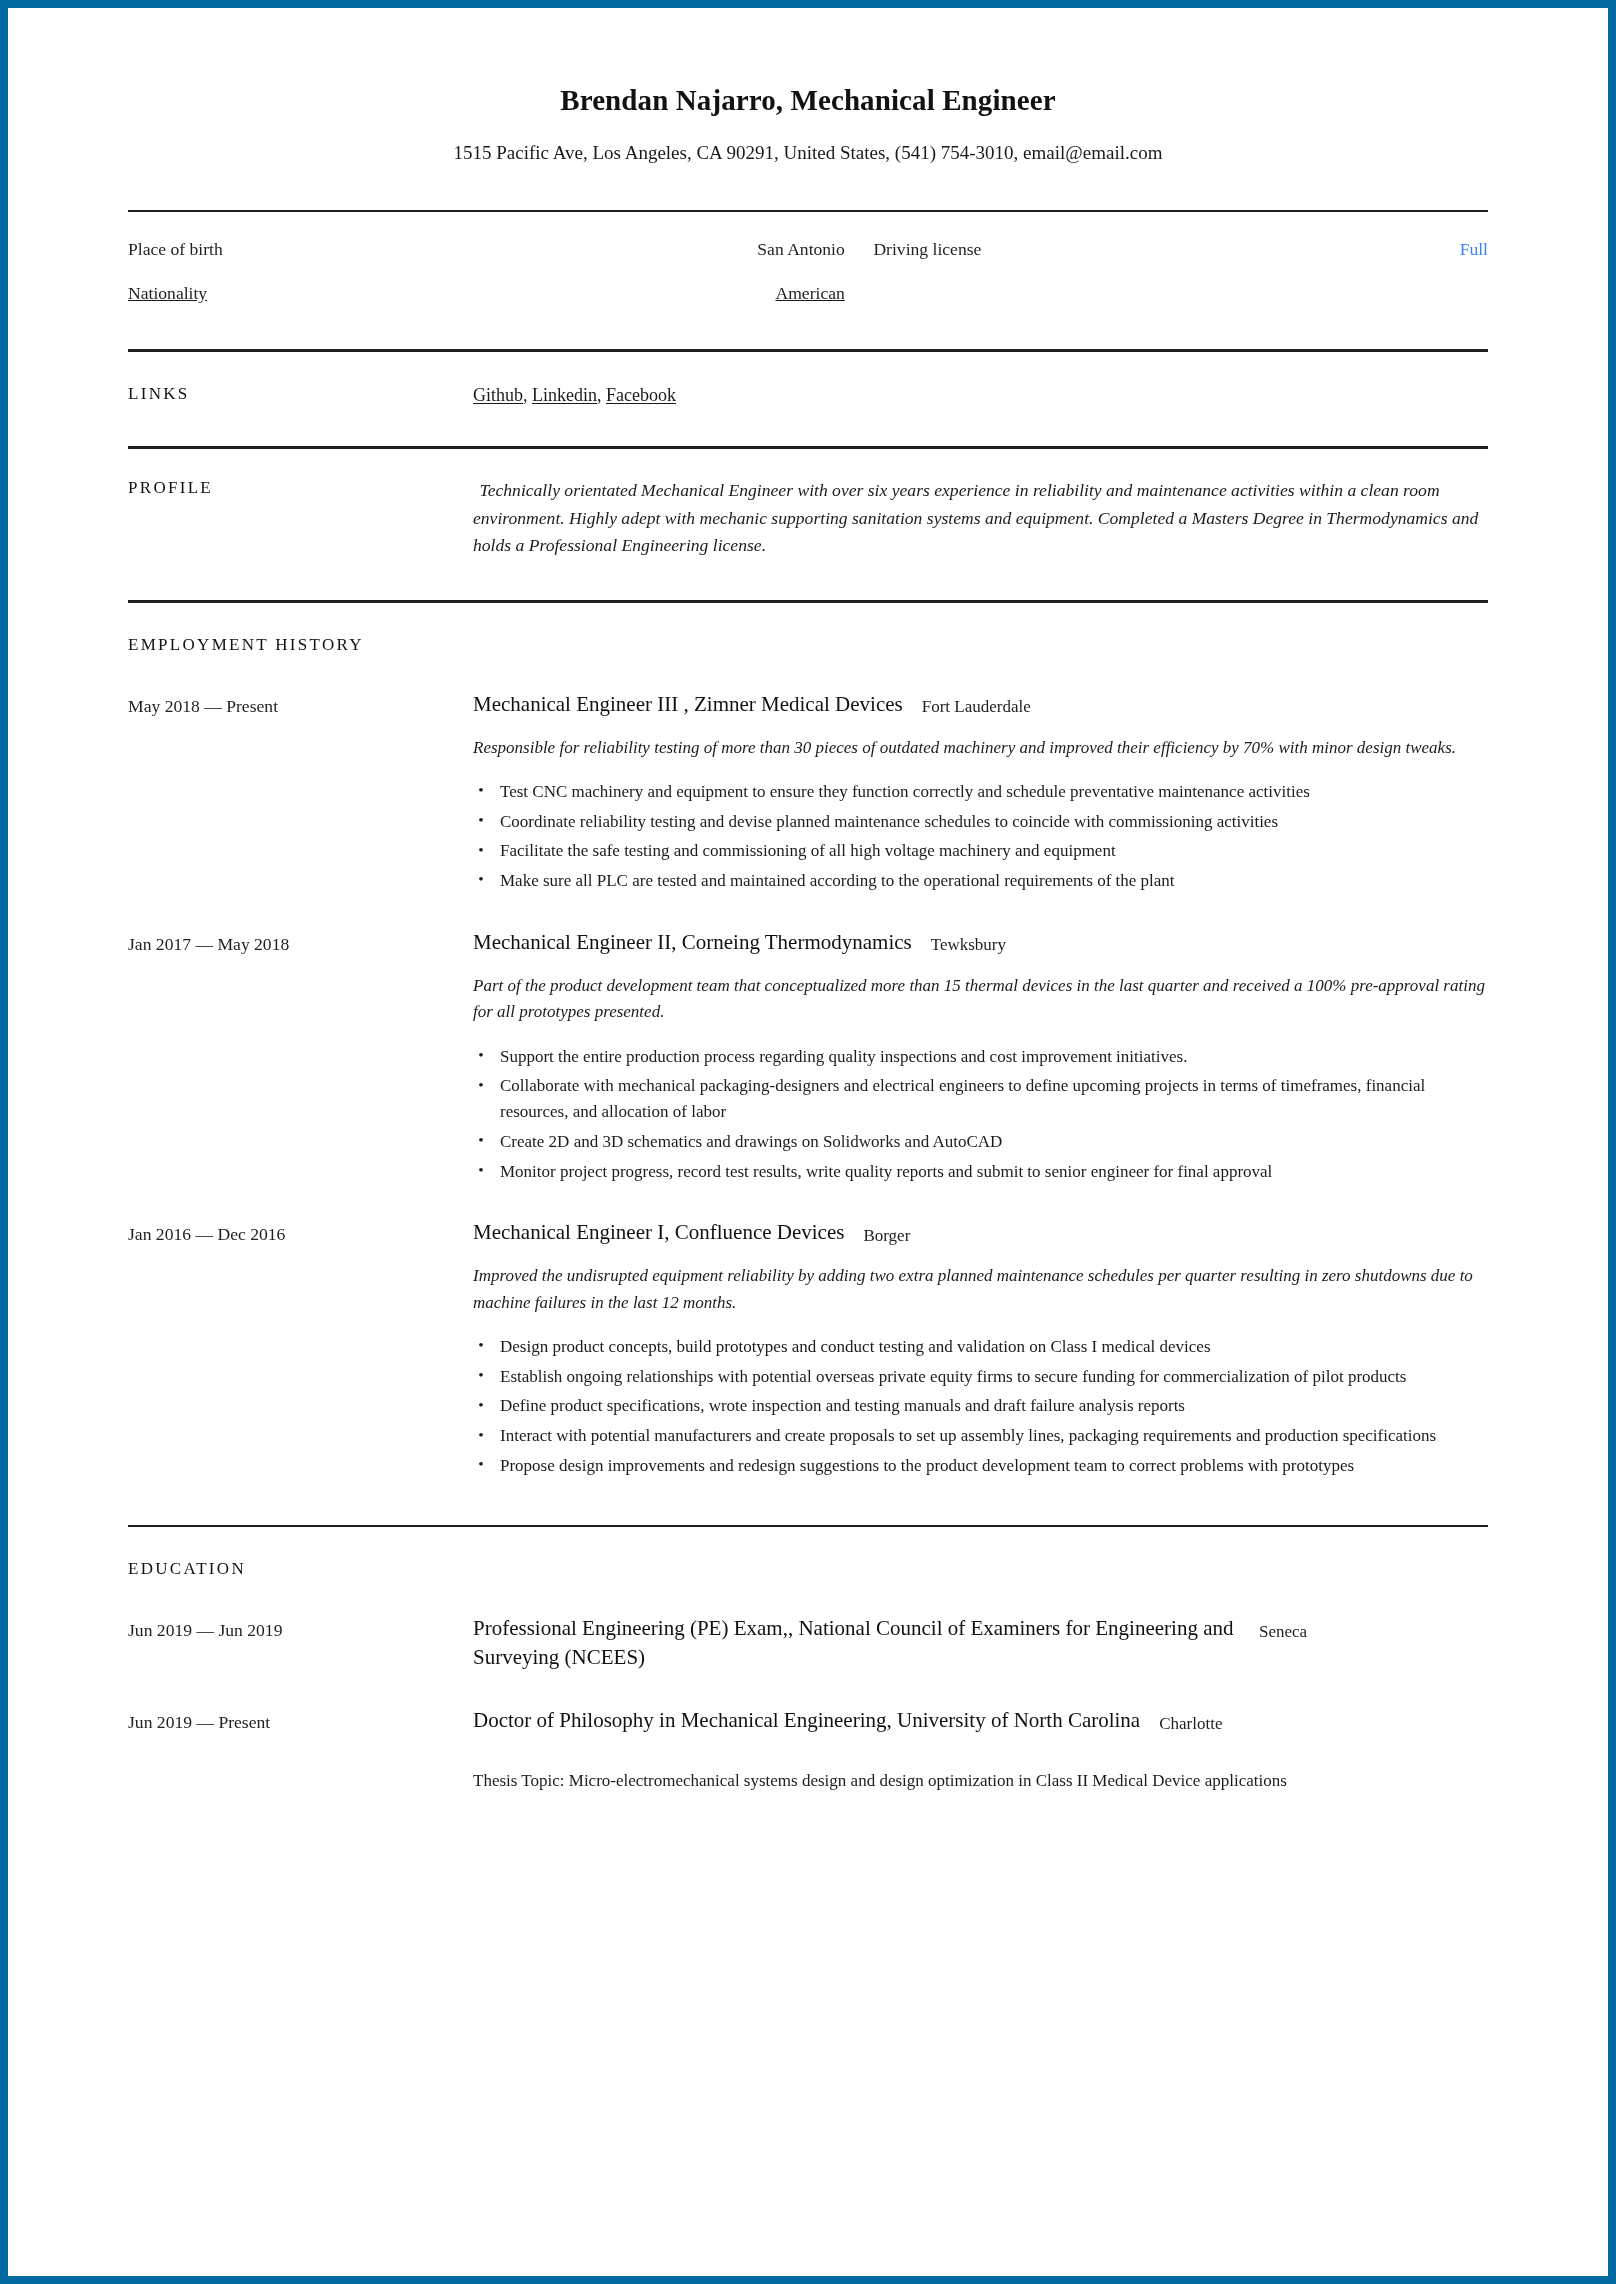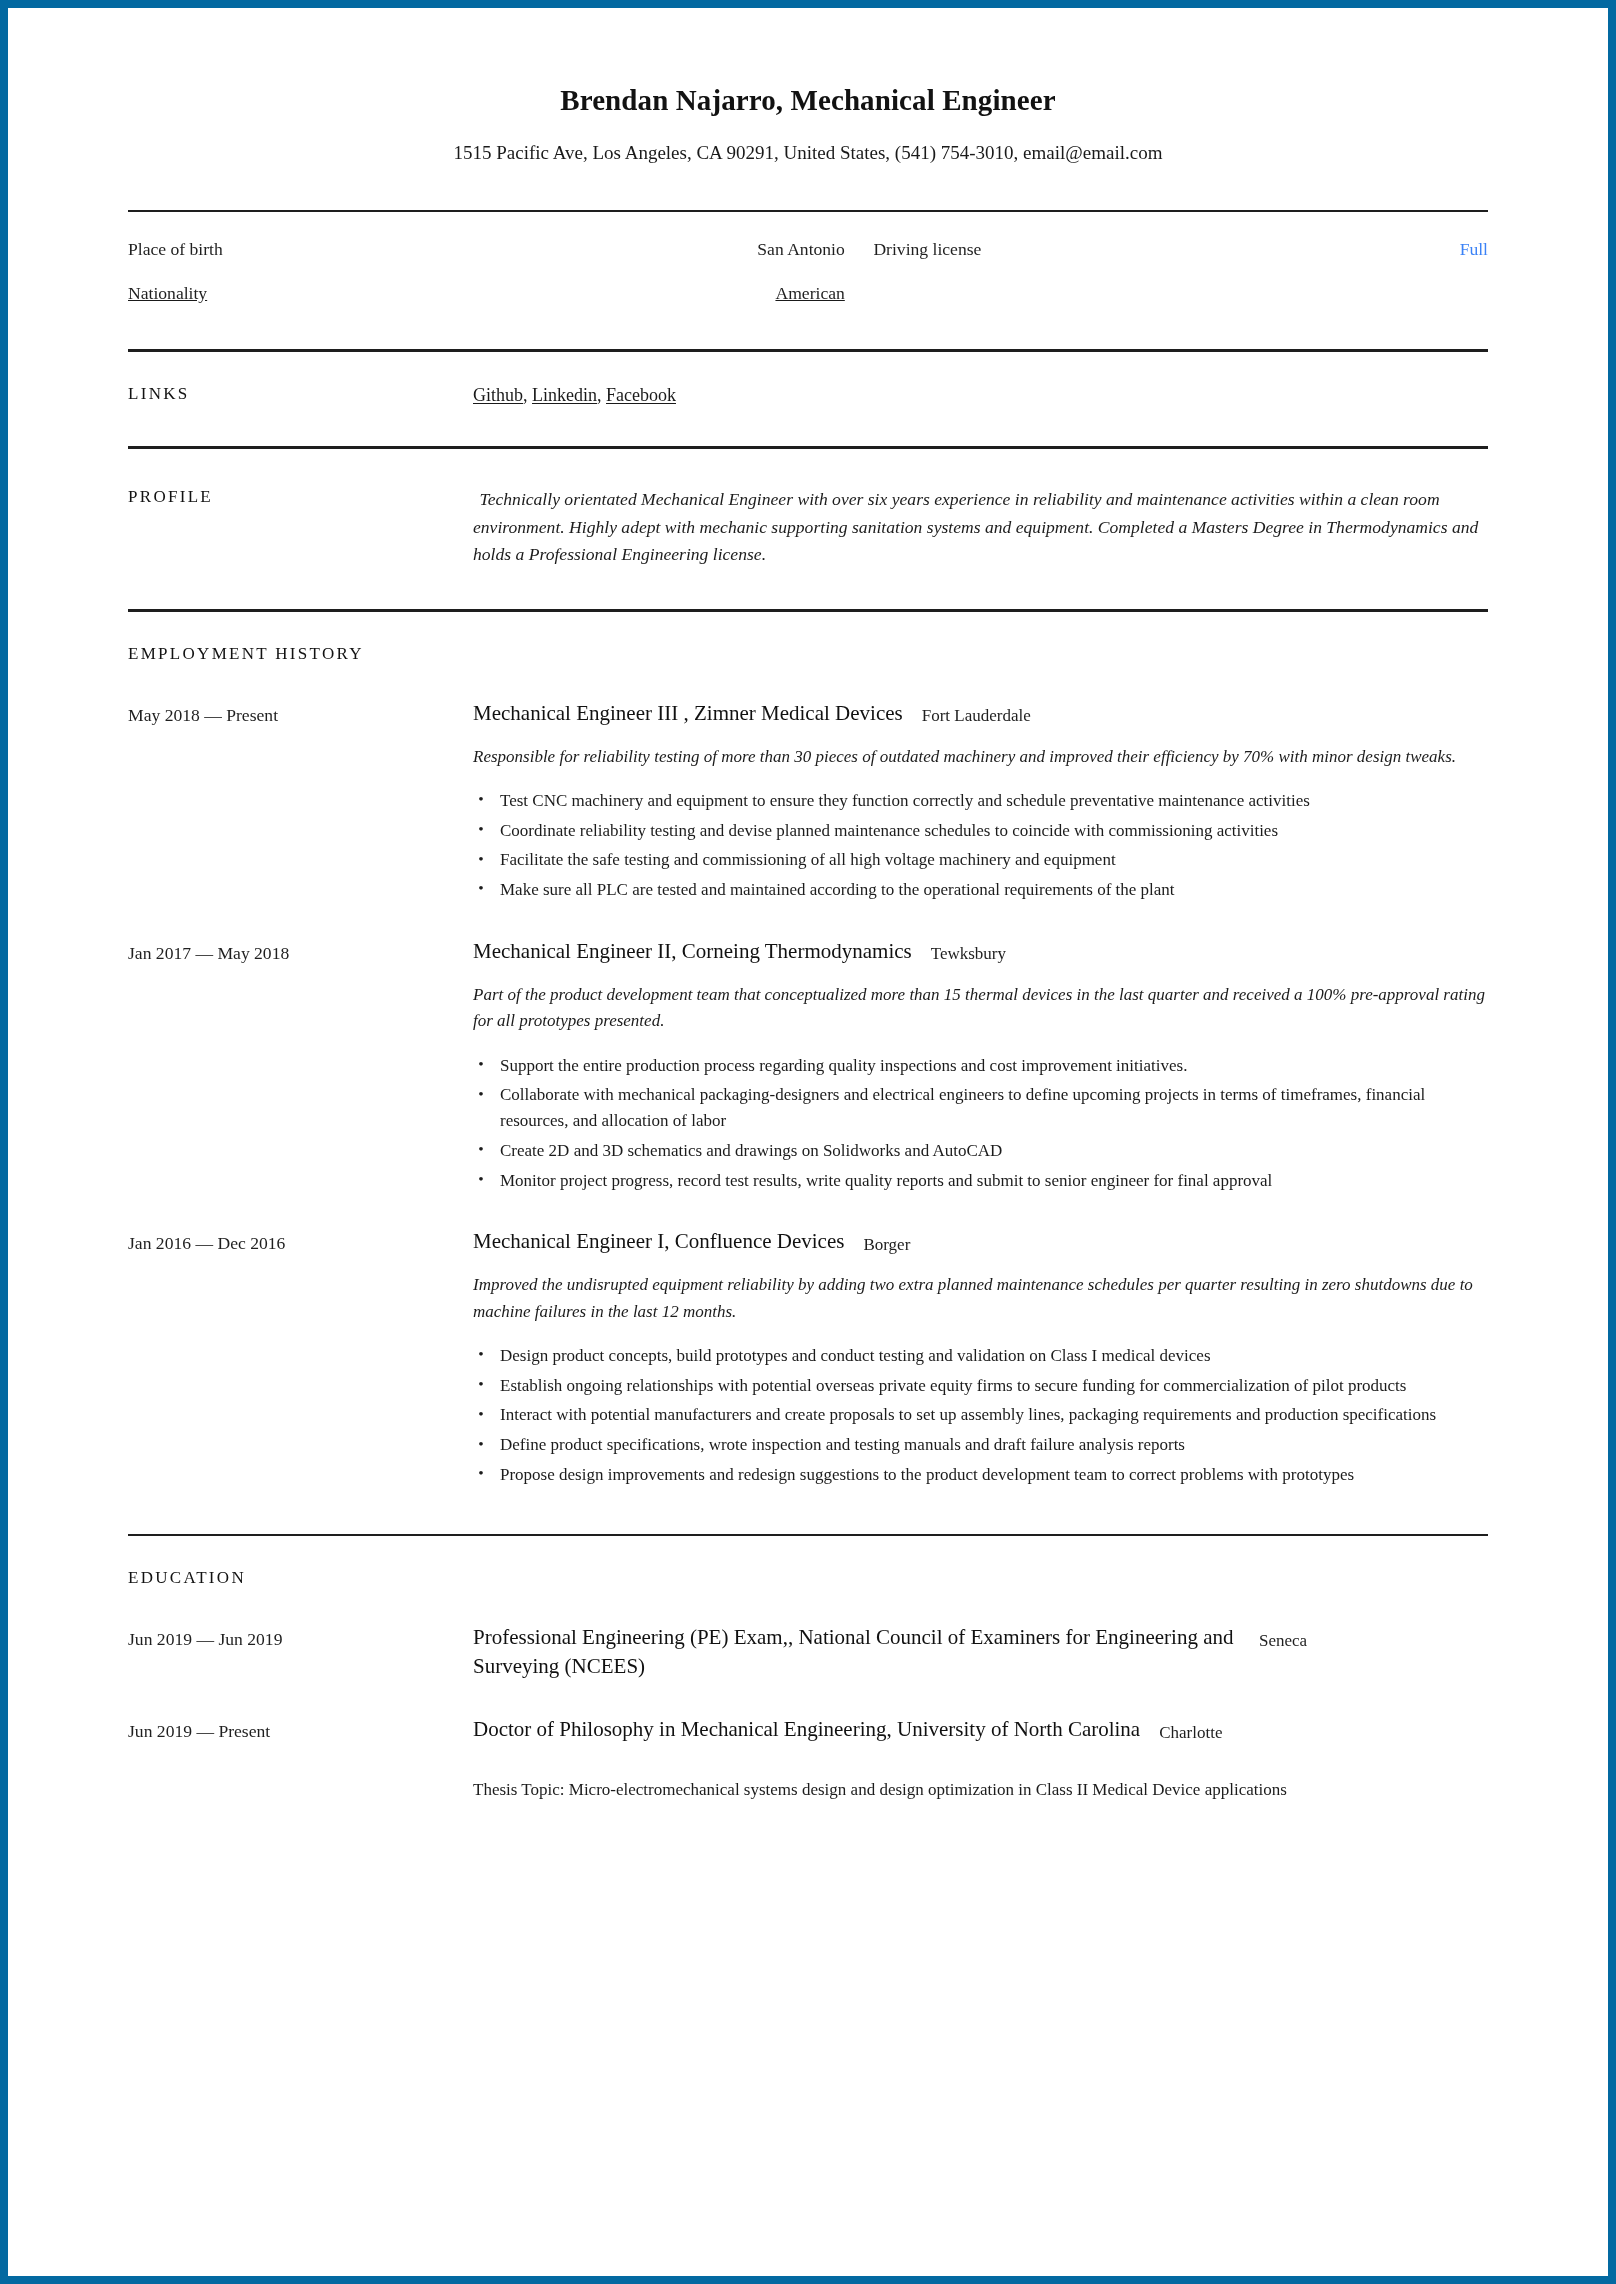--- a/index.html
+++ b/index.html
@@ -146,21 +146,21 @@
     color: #1a1a1a;
   }
 
   .links-list a {
     color: #1a1a1a;
     text-decoration: underline;
     text-underline-offset: 2px;
   }
 
   
-  .profile-row { margin-top: 37px; }
+  .profile-row { margin-top: 28px; }
 
   .profile-text {
     font-size: 17.6px;
     font-style: italic;
     line-height: 1.58;
     color: #1c1c1c;
     text-indent: 6.5px;
     max-width: 1031px;
     font-family: Liberation Serif, serif;
   }
@@ -348,22 +348,22 @@
       <div class="entry-date">Jan 2016 — Dec 2016</div>
       <div class="entry-main">
         <div class="entry-titlebar">
           <div class="entry-title">Mechanical Engineer I, Confluence Devices</div>
           <div class="entry-place">Borger</div>
         </div>
         <div class="entry-summary">Improved the undisrupted equipment reliability by adding two extra planned maintenance schedules per quarter resulting in zero shutdowns due to machine failures in the last 12 months.</div>
         <ul class="entry-bullets">
           <li>Design product concepts, build prototypes and conduct testing and validation on Class I medical devices</li>
           <li>Establish ongoing relationships with potential overseas private equity firms to secure funding for commercialization of pilot products</li>
+          <li>Define product specifications, wrote inspection and testing manuals and draft failure analysis reports</li>
           <li>Interact with potential manufacturers and create proposals to set up assembly lines, packaging requirements and production specifications</li>
-          <li>Define product specifications, wrote inspection and testing manuals and draft failure analysis reports</li>
           <li>Propose design improvements and redesign suggestions to the product development team to correct problems with prototypes</li>
         </ul>
       </div>
     </div>
 
     <div class="rule rule-edu"></div>
 
     <div class="block-heading section-label">EDUCATION</div>
 
     <div class="entry">

